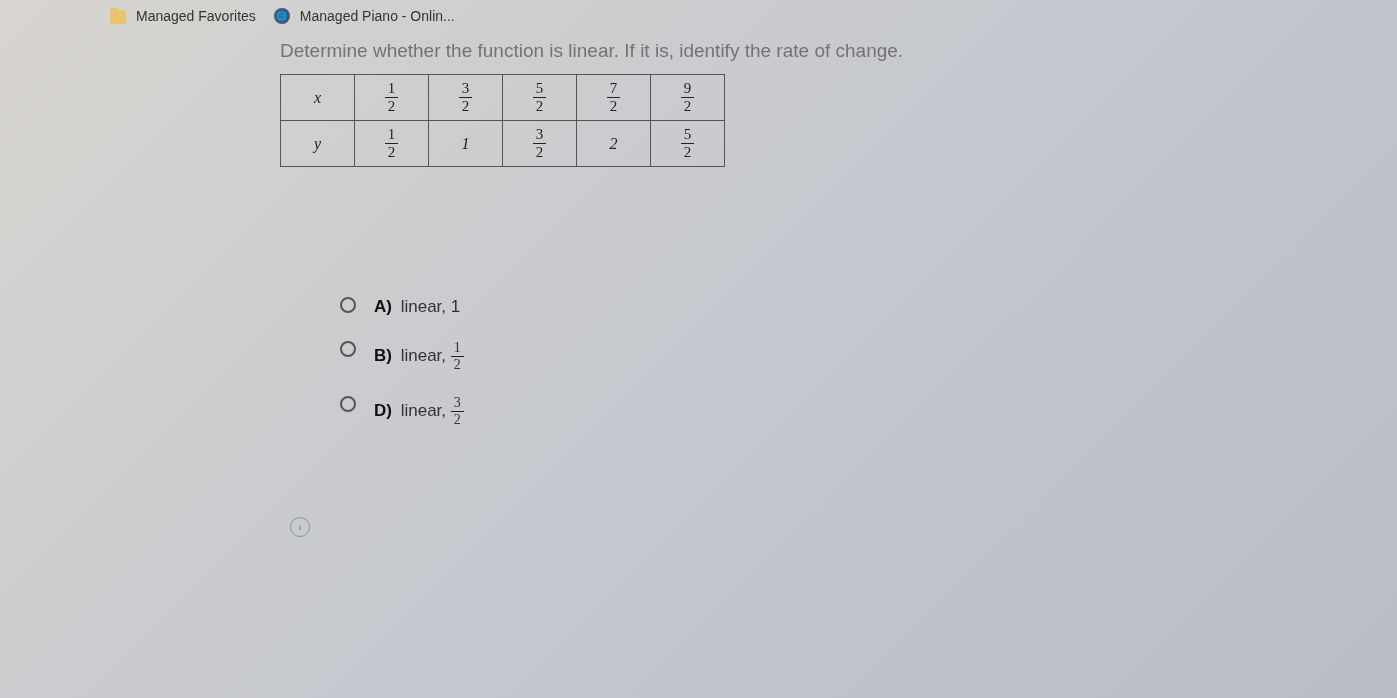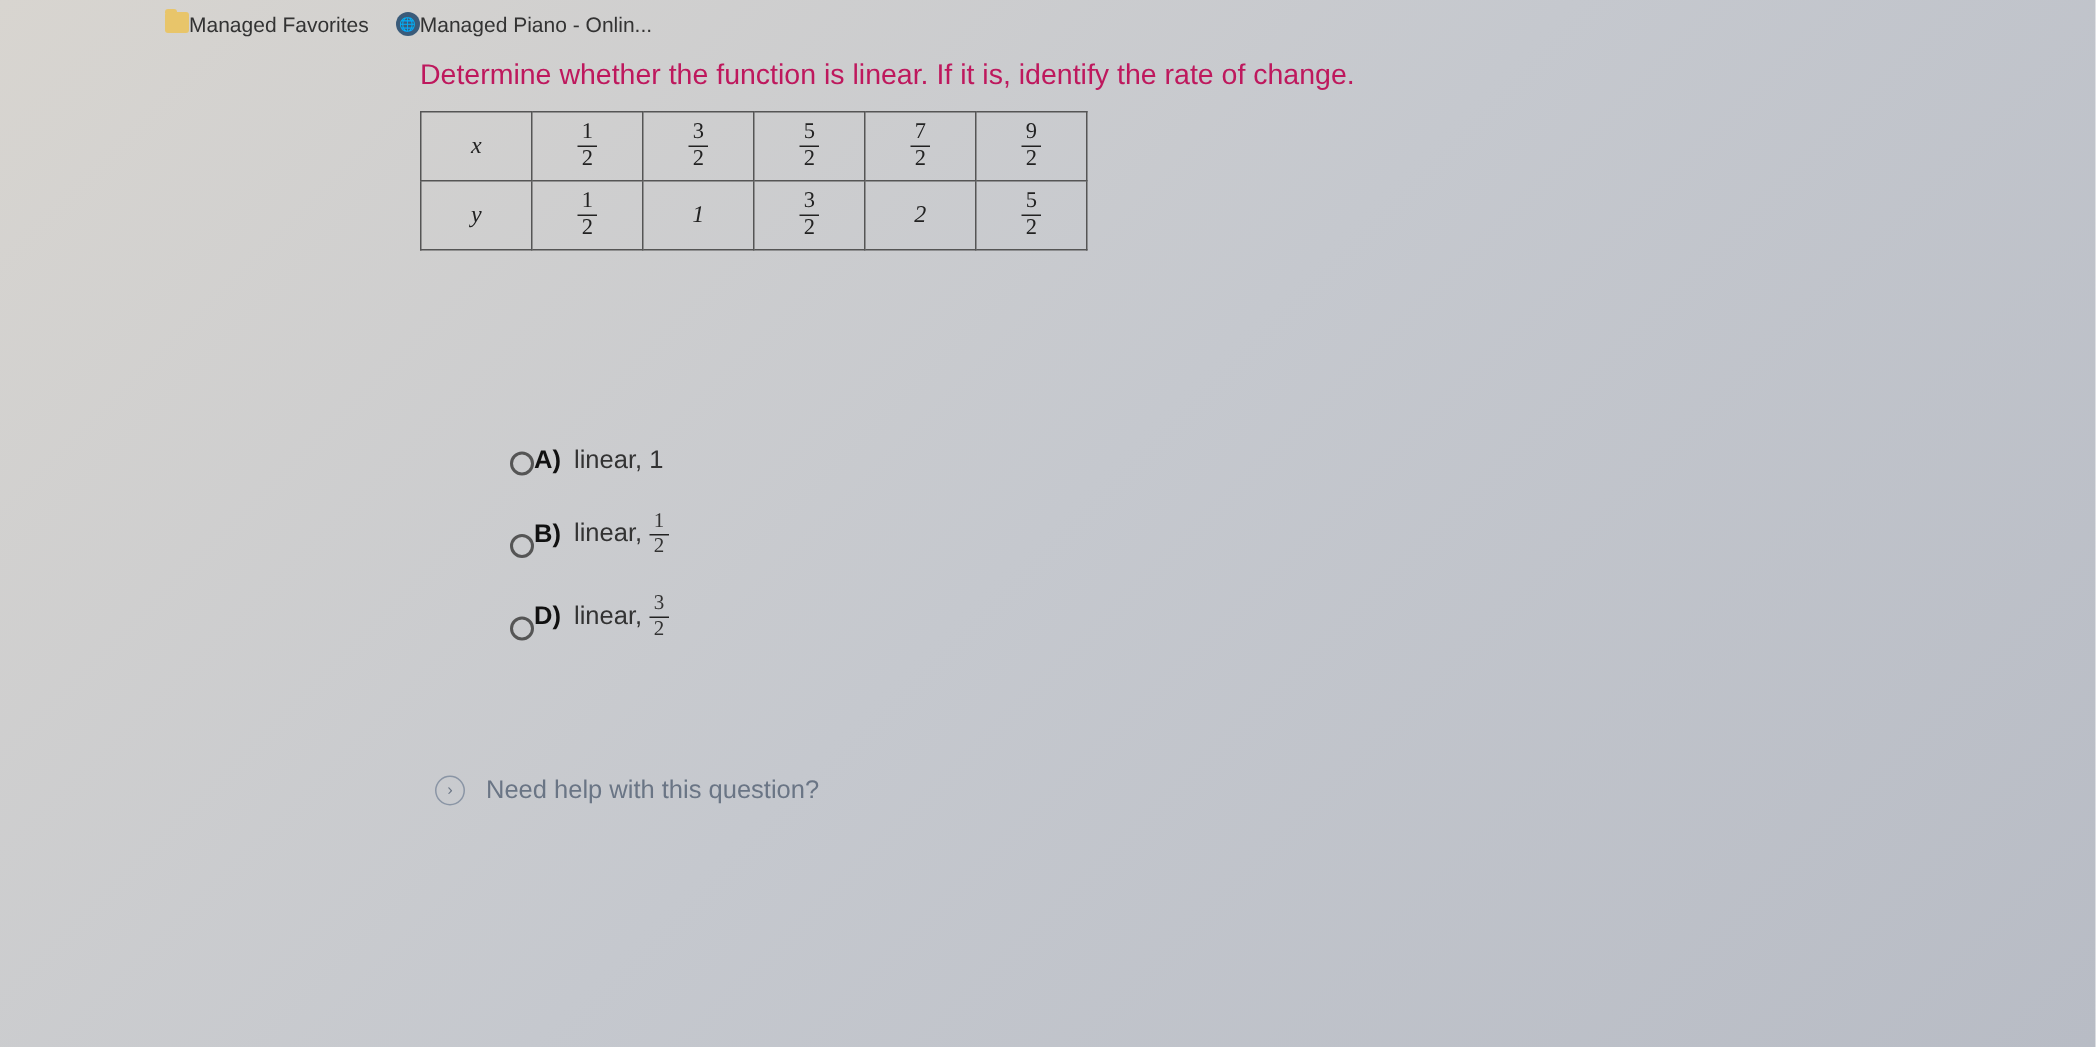--- a/index.html
+++ b/index.html
@@ -14,22 +14,22 @@
     .bookmarks {
       display: flex;
       align-items: center;
       gap: 18px;
       padding: 8px 15px 6px 110px;
       font-size: 14px;
       color: #333;
     }
     .bookmark {
       display: flex;
-      align-items: flex-start;
-      gap: 0;
+      align-items: flex-end;
+      gap: 10px;
       cursor: pointer;
     }
     .folder-icon {
       width: 16px;
       height: 14px;
       background: #e8c56a;
       border-radius: 2px;
       position: relative;
     }
     .folder-icon::before {
@@ -48,21 +48,21 @@
       align-items: center;
       justify-content: center;
       font-size: 9px;
       color: #fff;
     }
     .content {
       padding: 10px 0 0 280px;
     }
     .question-text {
       font-size: 19px;
-      color: #be185d;
+      color: #737373;
       margin-bottom: 12px;
     }
     table.data {
       border-collapse: collapse;
       margin-bottom: 130px;
     }
     table.data td {
       border: 1px solid #555;
       text-align: center;
       vertical-align: middle;
@@ -84,21 +84,22 @@
       font-size: 15px;
       line-height: 1;
     }
     .frac .num { display: block; border-bottom: 1px solid #222; padding: 0 3px 1px; }
     .frac .den { display: block; padding: 1px 3px 0; }
     .options {
       margin-left: 60px;
     }
     .option {
       display: flex;
-      align-items: flex-end;
+      align-items: flex-start;
+      gap: 18px;
       margin-bottom: 24px;
       cursor: pointer;
     }
     .radio {
       width: 16px;
       height: 16px;
       border: 2px solid #555;
       border-radius: 50%;
       flex-shrink: 0;
     }
@@ -178,15 +179,14 @@
       <span class="opt-text"><b>B)</b><span> linear, </span><span class="frac"><span class="num">1</span><span class="den">2</span></span></span>
     </div>
     <div class="option">
       <span class="radio"></span>
       <span class="opt-text"><b>D)</b><span> linear, </span><span class="frac"><span class="num">3</span><span class="den">2</span></span></span>
     </div>
   </div>
 
   <div class="help">
     <span class="chev">›</span>
-    <span>Need help with this question?</span>
   </div>
 </div>
 
 </body></html>

